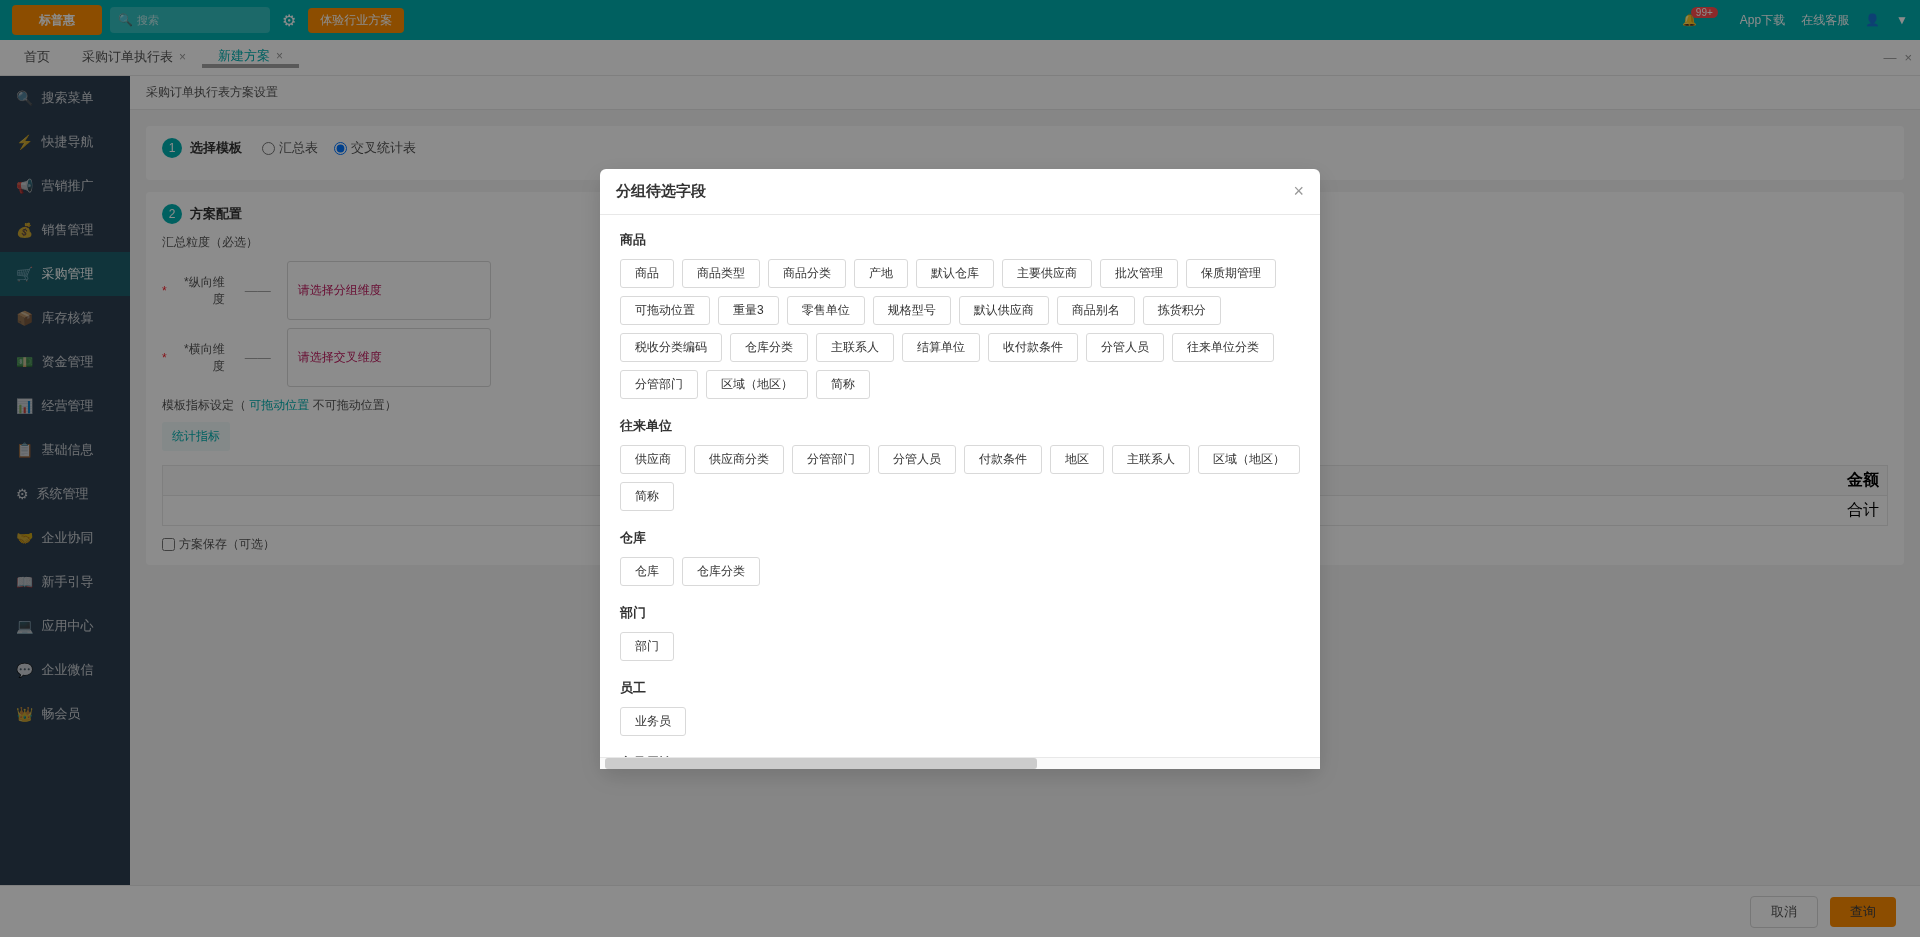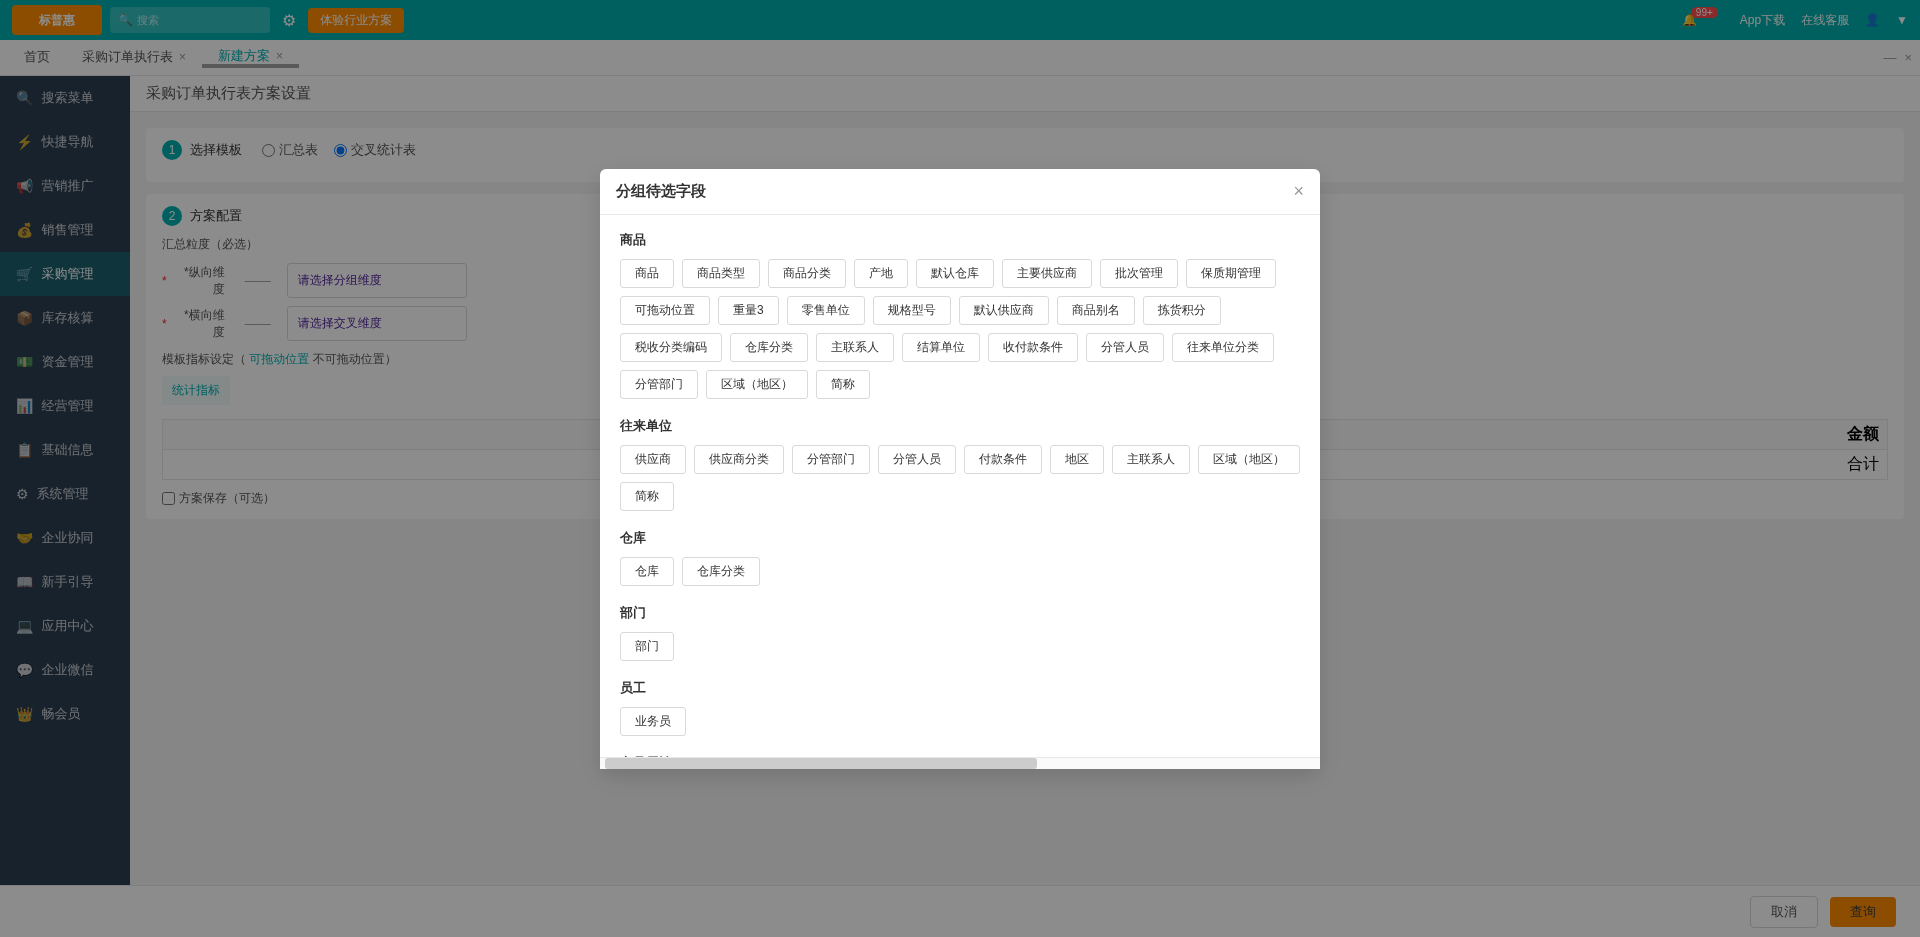--- a/index.html
+++ b/index.html
@@ -121,21 +121,21 @@
     
     .content-area {
       flex: 1;
       overflow: auto;
       position: relative;
       background: #f5f5f5;
     }
     .page-title-bar {
       background: white;
       padding: 8px 16px;
-      font-size: 15px;
+      font-size: 12px;
       color: #555;
       border-bottom: 1px solid #e8e8e8;
     }
     .settings-content {
       padding: 16px;
     }
     .step-section {
       background: white;
       border-radius: 4px;
       margin-bottom: 12px;
@@ -145,21 +145,21 @@
       display: flex; align-items: center; gap: 8px; margin-bottom: 10px;
     }
     .step-num {
       width: 20px; height: 20px;
       background: #00b0b0;
       color: white;
       border-radius: 50%;
       display: flex; align-items: center; justify-content: center;
       font-size: 12px;
     }
-    .step-title { font-size: 13px; font-weight: normal; color: #333; }
+    .step-title { font-size: 13px; font-weight: bold; color: #333; }
     .radio-group { display: flex; align-items: center; gap: 16px; }
     .radio-option { display: flex; align-items: center; gap: 4px; font-size: 13px; color: #555; }
     .stats-table { width: 100%; border-collapse: collapse; margin-top: 8px; }
     .stats-table th, .stats-table td { border: 1px solid #e8e8e8; padding: 4px 8px; font-size: 16px; text-align: right; }
     .stats-table th { background: #fafafa; }
 
     
     .overlay {
       position: fixed; top: 0; left: 0; right: 0; bottom: 0;
       background: rgba(0,0,0,0.45);
@@ -260,24 +260,24 @@
     }
 
     .hint-text { font-size: 12px; color: #999; margin-top: 8px; line-height: 1.8; }
     .checkbox-label { display: flex; align-items: center; gap: 4px; font-size: 12px; color: #555; }
 
     .select-row { display: flex; align-items: center; gap: 8px; margin-bottom: 8px; }
     .select-label { color: #f5222d; font-size: 12px; }
     .select-placeholder {
       border: 1px solid #d9d9d9;
       border-radius: 3px;
-      padding: 8px 10px;
+      padding: 20px 10px;
       font-size: 12px;
-      color: #4c1d95;
-      width: 180px;
+      color: #be185d;
+      width: 204px;
     }
     .row-label { font-size: 12px; color: #555; width: 60px; text-align: right; margin-right: 4px; }
   </style>
 </head>
 <body>
 
 <div class="top-nav">
   <div class="logo">
     <span>标普惠</span>
   </div>

